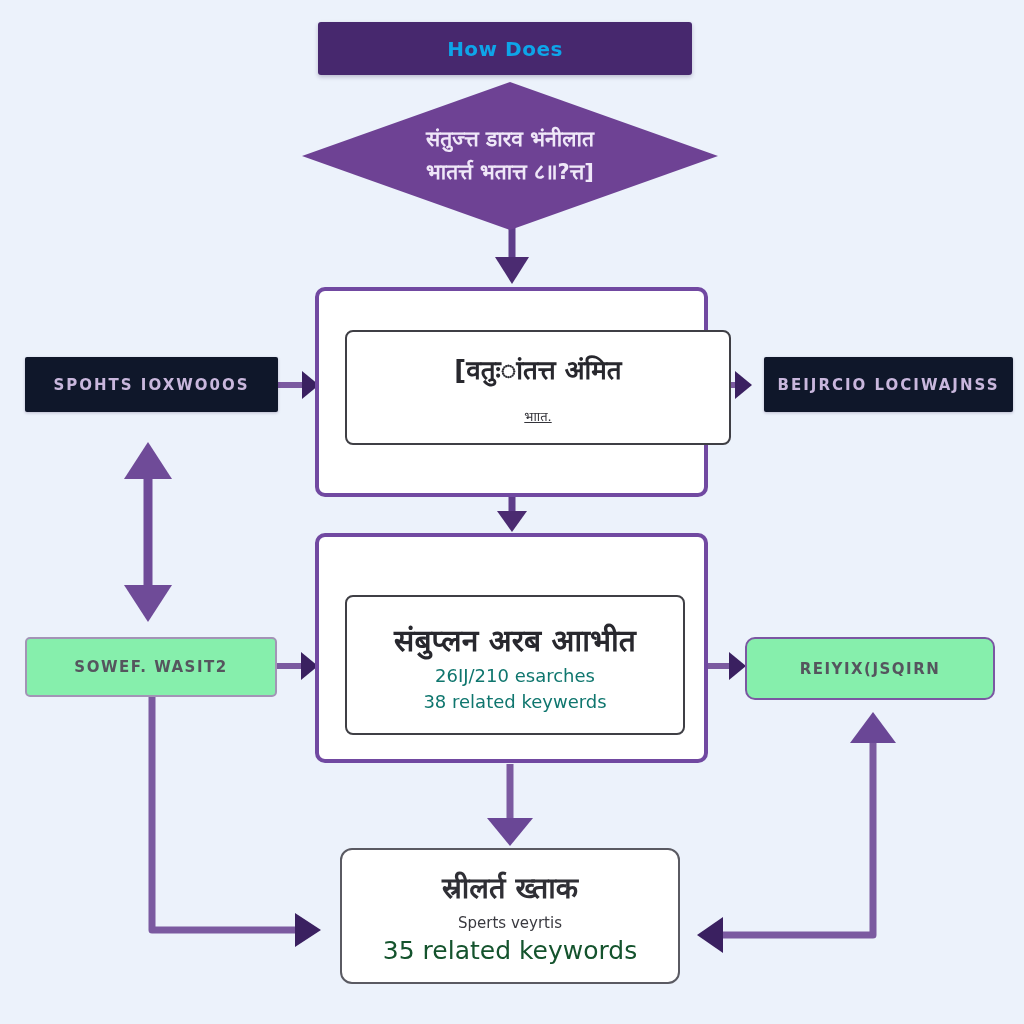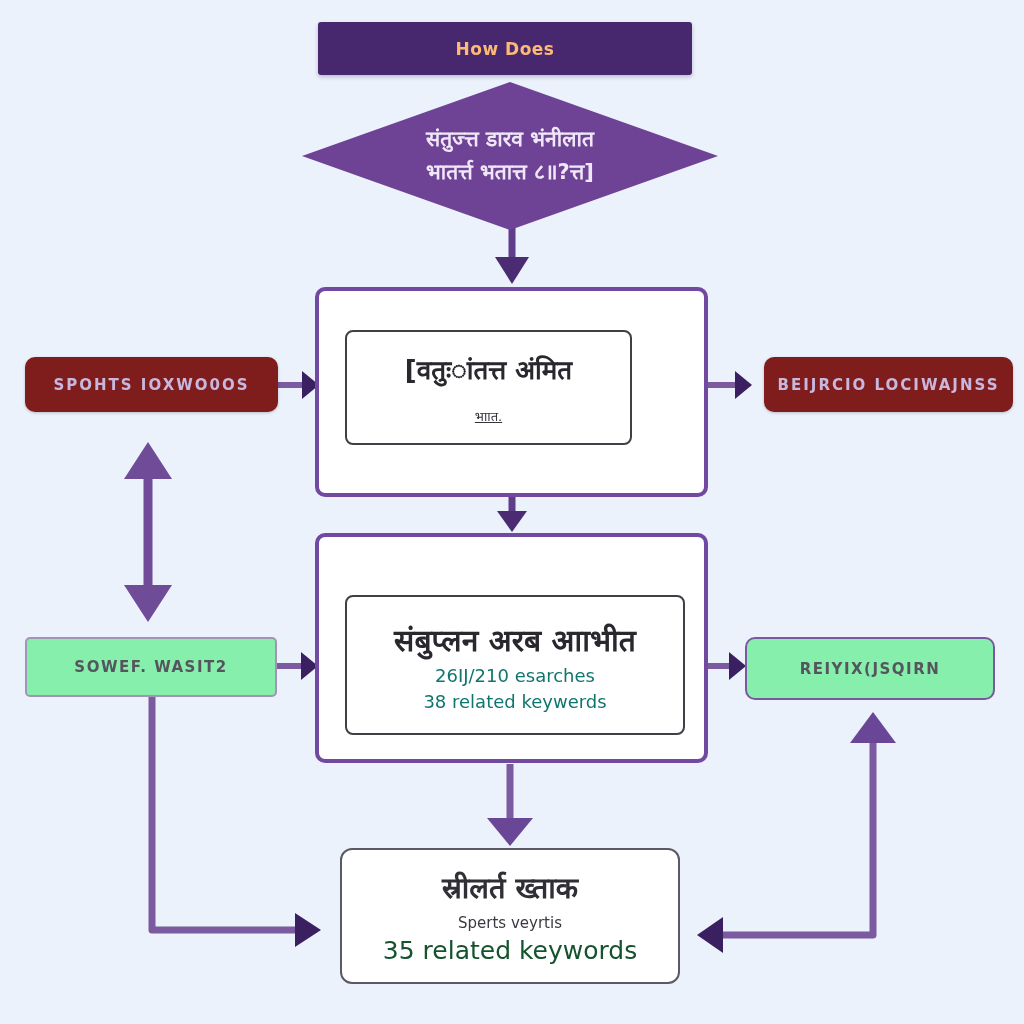--- a/index.html
+++ b/index.html
@@ -12,50 +12,50 @@
   }
   .canvas { position: absolute; inset: 0; width: 1024px; height: 1024px; }
   .arrows { position: absolute; left: 0; top: 0; z-index: 1; }
   .node { position: absolute; z-index: 2; display: flex; flex-direction: column; align-items: center; justify-content: center; text-align: center; }
 
   .header-bar {
     left: 318px; top: 22px; width: 374px; height: 53px;
     background: #47286e; border-radius: 3px;
     box-shadow: 0 2px 4px rgba(40,20,70,.25);
   }
-  .header-bar .label { color: #fdba74; font-size: 17px; font-weight: bold; letter-spacing: .5px; }
+  .header-bar .label { color: #0ea5e9; font-size: 20px; font-weight: bold; letter-spacing: .5px; }
 
   .diamond {
     left: 302px; top: 82px; width: 416px; height: 148px;
     background: #6e4294;
     clip-path: polygon(50% 0, 100% 50%, 50% 100%, 0 50%);
     text-align: center;
   }
   .diamond .label { color: #efe7f8; font-size: 21px; font-weight: 600; line-height: 1.55; }
 
   .big-box {
     background: #ffffff; border: 4px solid #7149a1; border-radius: 10px;
   }
   .big-box.step1 { left: 315px; top: 287px; width: 393px; height: 210px; }
   .big-box.step2 { left: 315px; top: 533px; width: 393px; height: 230px; }
 
   .inner-box {
     position: absolute; background: #ffffff; border: 2.5px solid #3f3f45; border-radius: 8px;
     display: flex; flex-direction: column; align-items: center; justify-content: center; text-align: center;
     z-index: 3; color: #28282e;
   }
-  .inner-box.step1-inner { left: 345px; top: 330px; width: 287px; height: 115px; }
+  .inner-box.step1-inner { left: 345px; top: 330px; width: 386px; height: 115px; }
   .inner-box.step2-inner { left: 345px; top: 595px; width: 340px; height: 140px; }
   .t-lg { font-size: 26px; font-weight: 600; }
   .t-xl { font-size: 30px; font-weight: 600; }
   .t-sm { font-size: 13px; margin-top: 20px; color: #34343a; text-decoration: underline; }
   .t-md { font-size: 18px; margin-top: 5px; color: #0f766e; }
 
   .tag {
-    background: #7f1d1d; border-radius: 10px;
+    background: #0f172a; border-radius: 2px;
     box-shadow: 0 1px 3px rgba(40,20,70,.25);
   }
   .tag .label { color: #c9b7dd; font-size: 15px; font-weight: 600; letter-spacing: 2px; }
   .tag.left-tag  { left: 25px;  top: 357px; width: 253px; height: 55px; }
   .tag.right-tag { left: 753px; top: 357px; width: 249px; height: 55px; margin-left: 11px; }
 
   .note {
     background: #86efac; border-radius: 5px;
   }
   .note .label { color: #55555e; font-size: 15px; font-weight: 600; letter-spacing: 1.5px; }

